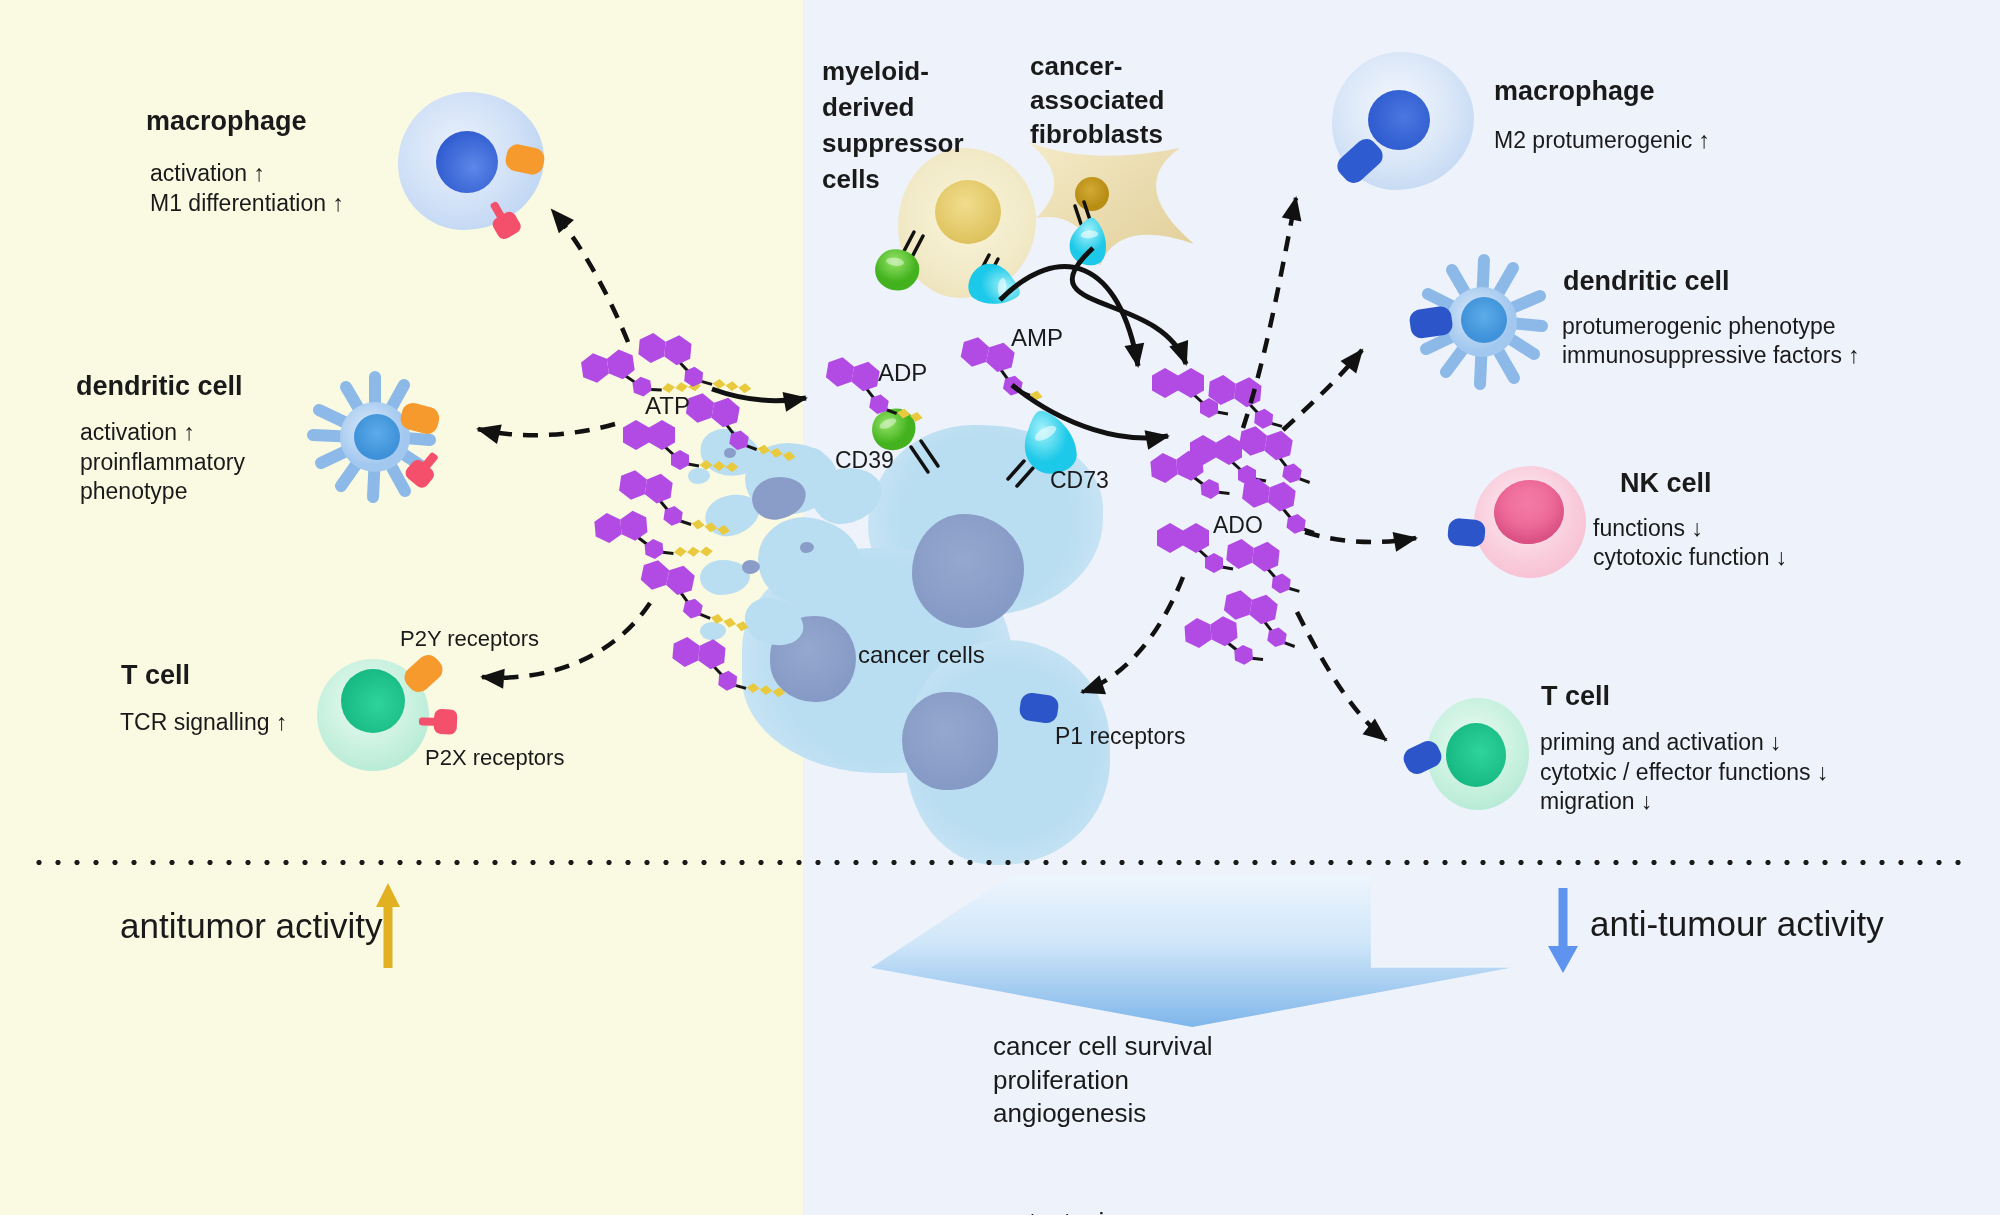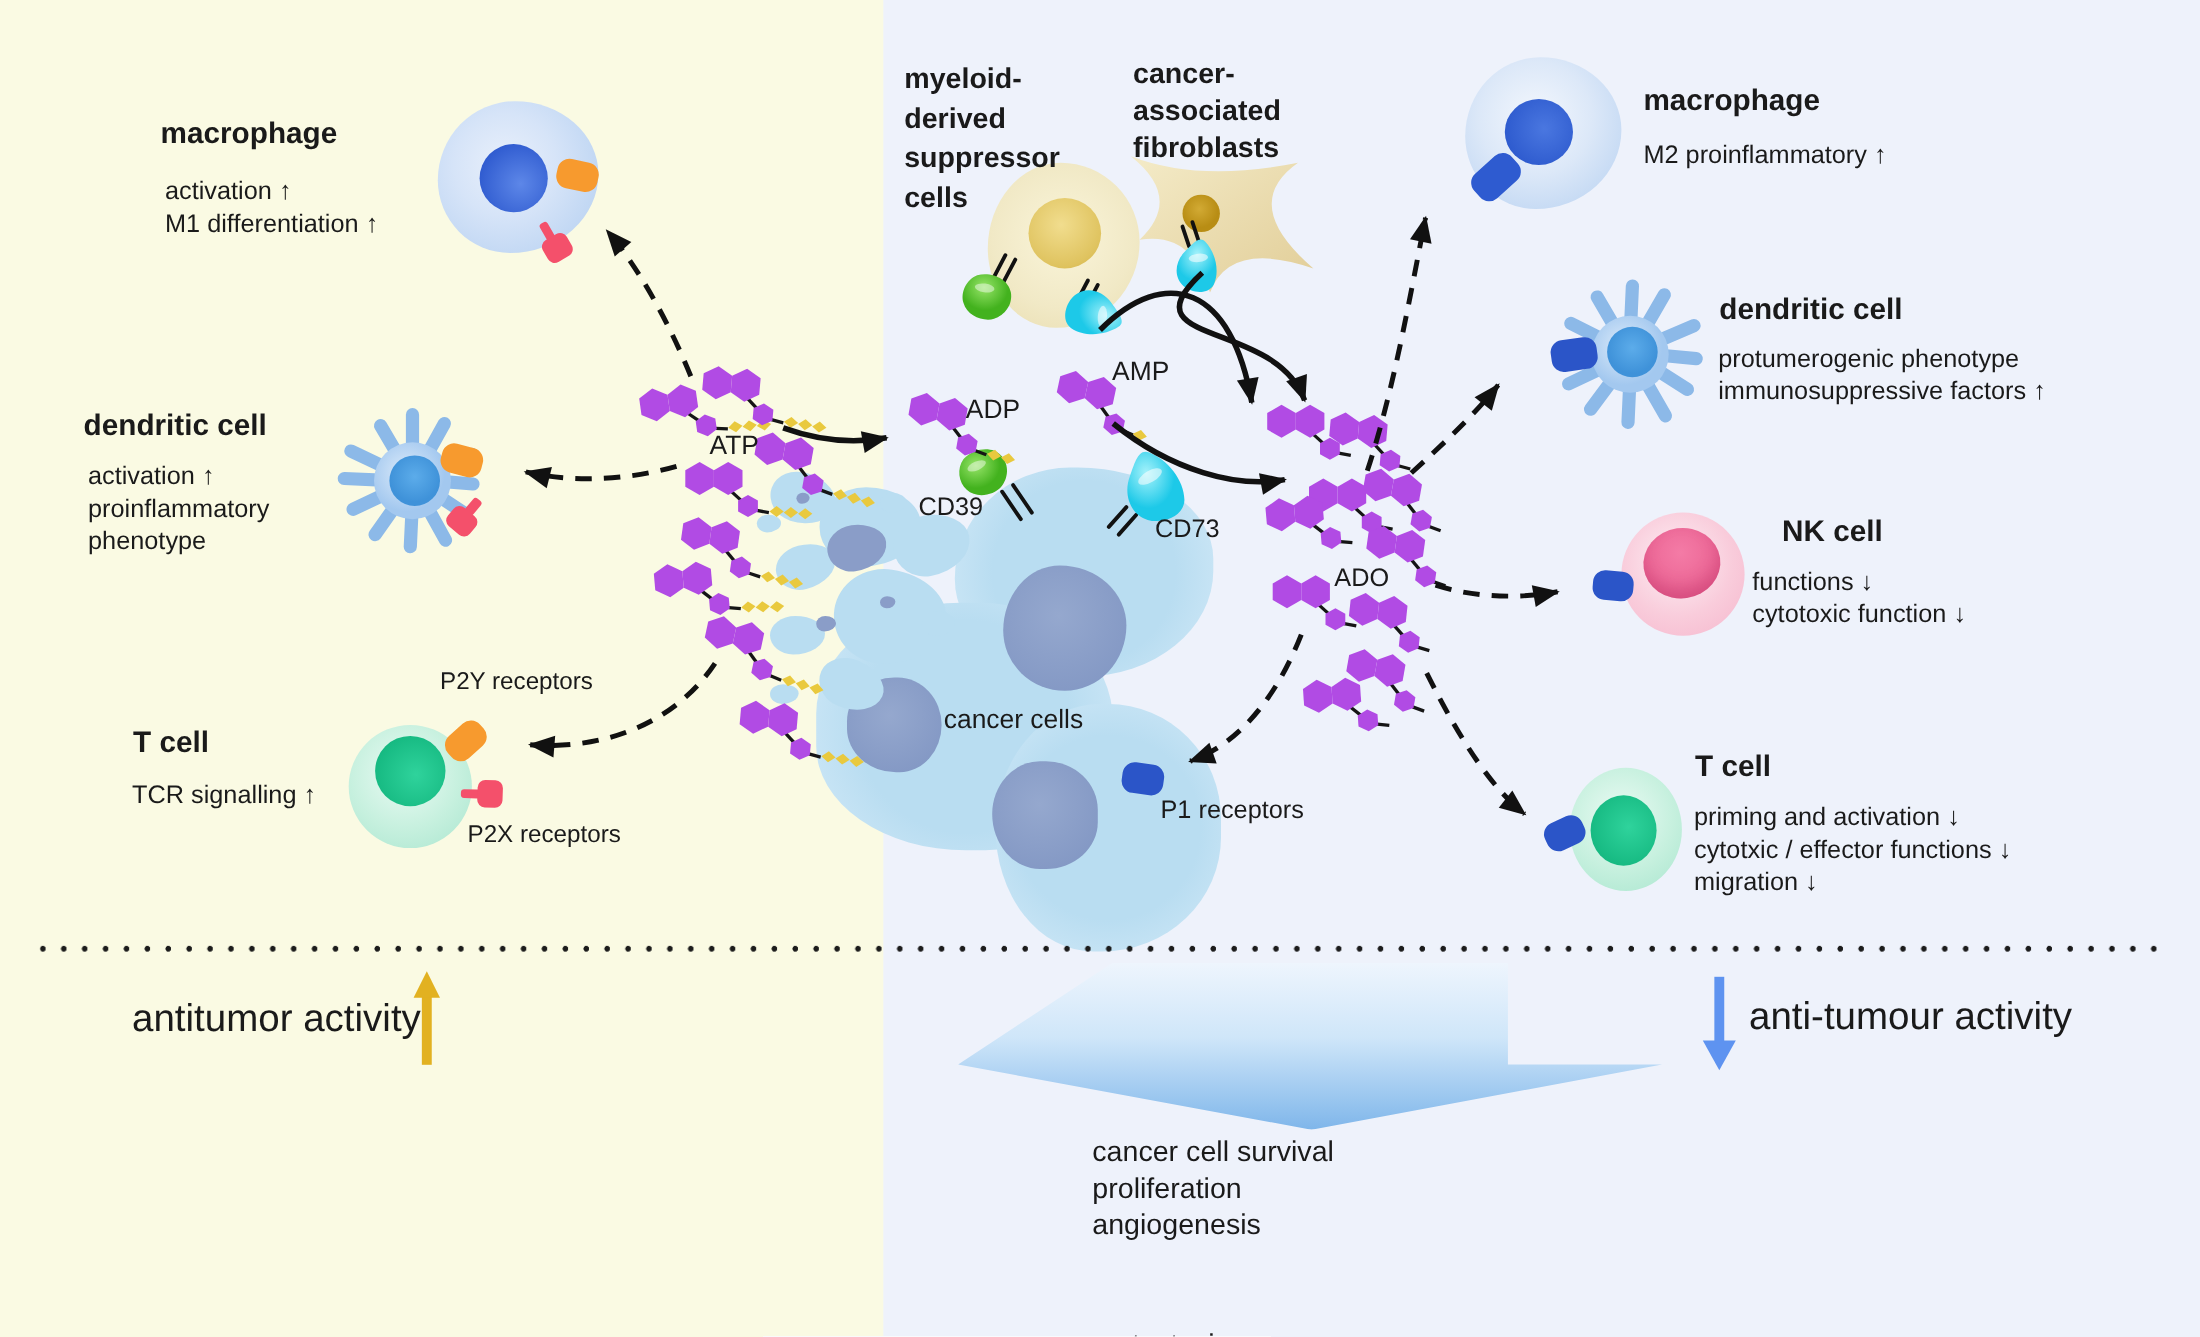--- a/index.html
+++ b/index.html
@@ -292,21 +292,21 @@
   <div class="lbl s23" style="left:150px;top:160px;">activation ↑</div>
   <div class="lbl s23" style="left:150px;top:190px;">M1 differentiation ↑</div>
 
   <div class="lbl s27 b" style="left:76px;top:371px;">dendritic cell</div>
   <div class="lbl s23" style="left:80px;top:419px;">activation ↑</div>
   <div class="lbl s23" style="left:80px;top:449px;">proinflammatory</div>
   <div class="lbl s23" style="left:80px;top:478px;">phenotype</div>
 
   <div class="lbl s27 b" style="left:121px;top:660px;">T cell</div>
   <div class="lbl s23" style="left:120px;top:709px;">TCR signalling ↑</div>
-  <div class="lbl s22" style="left:400px;top:606px;">P2Y receptors</div>
+  <div class="lbl s22" style="left:400px;top:626px;">P2Y receptors</div>
   <div class="lbl s22" style="left:425px;top:745px;">P2X receptors</div>
 
   <div class="lbl s24" style="left:645px;top:392px;">ATP</div>
   <div class="lbl s24" style="left:878px;top:359px;">ADP</div>
   <div class="lbl s23" style="left:835px;top:447px;">CD39</div>
   <div class="lbl s24" style="left:1011px;top:324px;">AMP</div>
   <div class="lbl s23" style="left:1050px;top:467px;">CD73</div>
   <div class="lbl s23" style="left:1213px;top:512px;">ADO</div>
   <div class="lbl s24" style="left:858px;top:641px;">cancer cells</div>
   <div class="lbl s23" style="left:1055px;top:723px;">P1 receptors</div>
@@ -314,21 +314,21 @@
   <div class="lbl s26 b" style="left:822px;top:57px;">myeloid-</div>
   <div class="lbl s26 b" style="left:822px;top:93px;">derived</div>
   <div class="lbl s26 b" style="left:822px;top:129px;">suppressor</div>
   <div class="lbl s26 b" style="left:822px;top:165px;">cells</div>
 
   <div class="lbl s26 b" style="left:1030px;top:52px;">cancer-</div>
   <div class="lbl s26 b" style="left:1030px;top:86px;">associated</div>
   <div class="lbl s26 b" style="left:1030px;top:120px;">fibroblasts</div>
 
   <div class="lbl s27 b" style="left:1494px;top:76px;">macrophage</div>
-  <div class="lbl s23" style="left:1494px;top:127px;">M2 proinflammatory ↑</div>
+  <div class="lbl s23" style="left:1494px;top:127px;">M2 protumerogenic ↑</div>
 
   <div class="lbl s27 b" style="left:1563px;top:266px;">dendritic cell</div>
   <div class="lbl s23" style="left:1562px;top:313px;">protumerogenic phenotype</div>
   <div class="lbl s23" style="left:1562px;top:342px;">immunosuppressive factors ↑</div>
 
   <div class="lbl s27 b" style="left:1592px;top:468px;margin-left:28px;">NK cell</div>
   <div class="lbl s23" style="left:1593px;top:515px;">functions ↓</div>
   <div class="lbl s23" style="left:1593px;top:544px;">cytotoxic function ↓</div>
 
   <div class="lbl s27 b" style="left:1541px;top:681px;">T cell</div>

